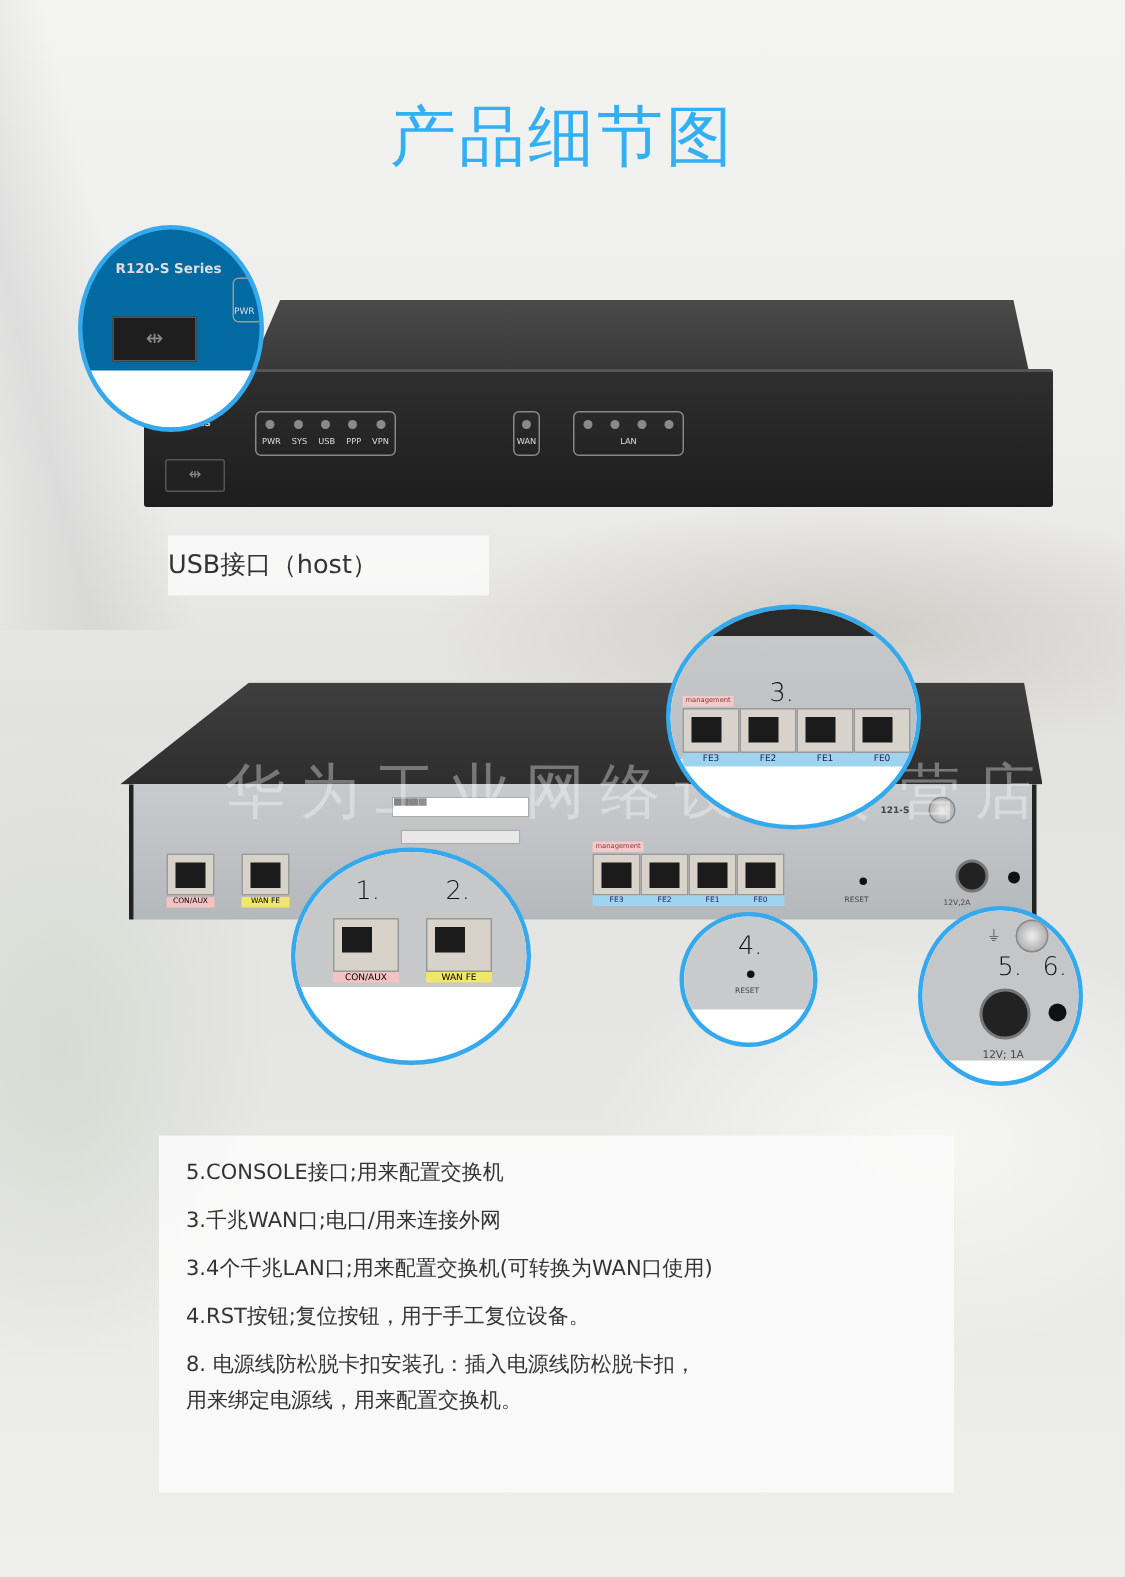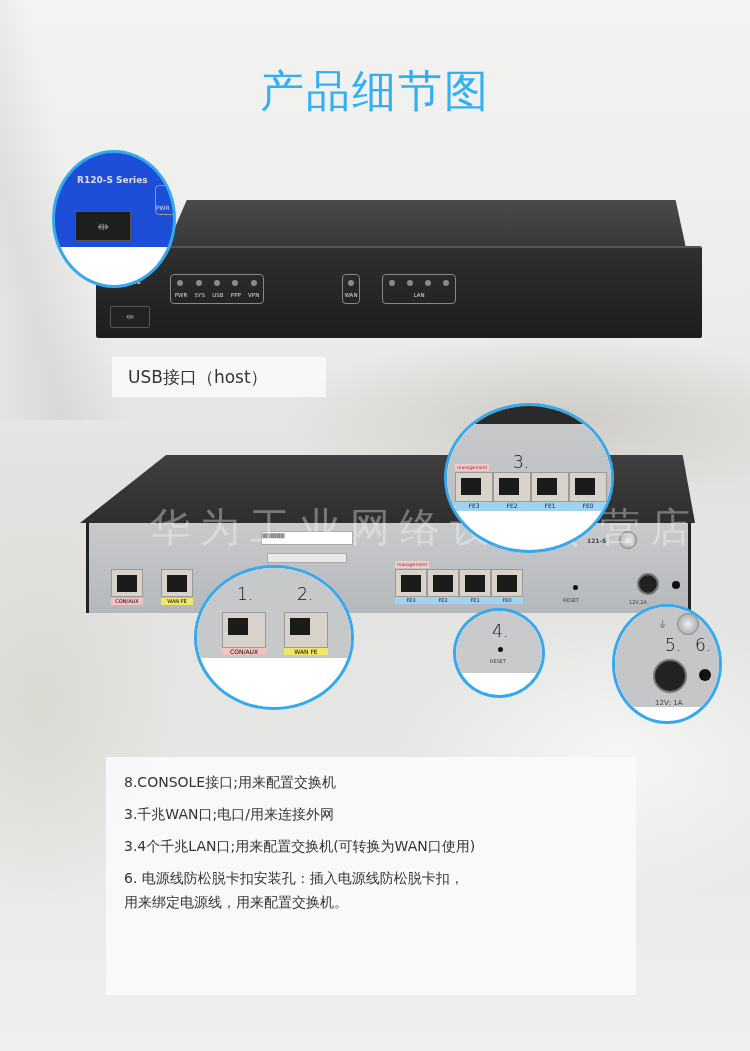--- a/index.html
+++ b/index.html
@@ -16,27 +16,27 @@
 .rf-top{position:absolute;left:70px;top:0;width:520px;height:48px;background:linear-gradient(180deg,#4a4a4a,#383838);clip-path:polygon(4% 0,98% 0,100% 100%,0 100%)}
 .rf-face{position:absolute;left:0;top:46px;width:606px;height:92px;background:linear-gradient(180deg,#2f2f2f,#242424 60%,#1d1d1d);border-top:2px solid #555;border-radius:2px}
 .led-box{position:absolute;border:1px solid #888;border-radius:4px;height:30px}
 .led-box .leds{display:flex;justify-content:space-around;padding-top:5px}
 .led{width:6px;height:6px;border-radius:50%;background:#8a8a8a}
 .led-box .lbls{display:flex;justify-content:space-around;font-size:5.5px;color:#ddd;margin-top:6px}
 .usb-port{position:absolute;width:40px;height:22px;border:1px solid #555;background:#222;border-radius:2px;color:#888;font-size:10px;text-align:center;line-height:20px}
 .series-lbl{position:absolute;font-size:7px;color:#ccc;font-weight:bold}
 
 .circle{position:absolute;border:3px solid #35a9ee;border-radius:50%;overflow:hidden}
-.c1{left:52px;top:150px;width:124px;height:138px;background:#1d4ed8}
+.c1{left:52px;top:150px;width:124px;height:138px;background:#0369a1}
 .c1 .white{position:absolute;left:0;bottom:0;width:100%;height:38px;background:#fff}
 .c1 .lbl{position:absolute;left:22px;top:22px;font-size:9px;color:#ddd;font-weight:bold}
 .c1 .usb{position:absolute;left:20px;top:58px;width:56px;height:30px;border:1px solid #555;background:#1e1e1e;color:#888;font-size:14px;text-align:center;line-height:28px}
 .c1 .pwr{position:absolute;left:100px;top:32px;width:30px;height:30px;border:1px solid #999;border-radius:4px;font-size:6px;color:#ddd;padding-top:18px}
 
-.usb-label{position:absolute;left:112px;top:357px;width:214px;height:40px;background:rgba(248,248,248,.92);font-size:17px;color:#333;line-height:40px;padding-left:16px}
+.usb-label{position:absolute;left:112px;top:357px;width:214px;height:40px;background:rgba(248,248,248,.92);font-size:17px;color:#333;line-height:40px;padding-left:0}
 
 .router-back{position:absolute;left:80px;top:455px;width:615px;height:175px}
 .rb-top{position:absolute;left:0;top:0;width:615px;height:68px;background:linear-gradient(180deg,#3f3f3f,#2e2e2e);clip-path:polygon(14% 0,98% 0,100% 100%,0 100%)}
 .rb-face{position:absolute;left:6px;top:68px;width:605px;height:90px;background:linear-gradient(180deg,#c8cacc,#b5b8bb);border-left:3px solid #222;border-right:3px solid #222}
 .watermark{position:absolute;left:150px;top:500px;font-size:40px;color:rgba(255,255,255,.35);letter-spacing:10px;white-space:nowrap}
 .rj{position:absolute;width:32px;height:28px;background:#d7d3cb;border:1px solid #999}
 .rj::after{content:"";position:absolute;left:5px;top:5px;width:20px;height:17px;background:#1b1b1b}
 .rj-tag{position:absolute;font-size:5px;text-align:center;height:7px;line-height:7px}
 .barcode{position:absolute;background:#fff;border:1px solid #aaa;font-size:5px;color:#333;letter-spacing:-1px;overflow:hidden;white-space:nowrap}
 .rst-dot{position:absolute;width:5px;height:5px;border-radius:50%;background:#111}
@@ -196,18 +196,19 @@
   <div class="screw" style="left:62px;top:6px;width:22px;height:22px"></div>
   <span class="small-lbl" style="left:44px;top:12px;font-size:10px;color:#555">⏚</span>
   <span class="num" style="left:50px;top:28px">5.</span>
   <span class="num" style="left:80px;top:28px">6.</span>
   <div class="pwr-jack" style="left:38px;top:52px;width:34px;height:34px"></div>
   <div class="hole" style="left:84px;top:62px;width:12px;height:12px"></div>
   <span class="small-lbl" style="left:40px;top:92px;font-size:7px">12V; 1A</span>
 </div>
 
 <div class="desc">
-  <p>8.CONSOLE接口;用来配置交换机</p>
+  <p>5.CONSOLE接口;用来配置交换机</p>
   <p>3.千兆WAN口;电口/用来连接外网</p>
   <p>3.4个千兆LAN口;用来配置交换机(可转换为WAN口使用)</p>
-  <p class="l6">6. 电源线防松脱卡扣安装孔：插入电源线防松脱卡扣，</p>
+  <p>4.RST按钮;复位按钮，用于手工复位设备。</p>
+  <p class="l6">8. 电源线防松脱卡扣安装孔：插入电源线防松脱卡扣，</p>
   <p>用来绑定电源线，用来配置交换机。</p>
 </div>
 
 </body></html>

